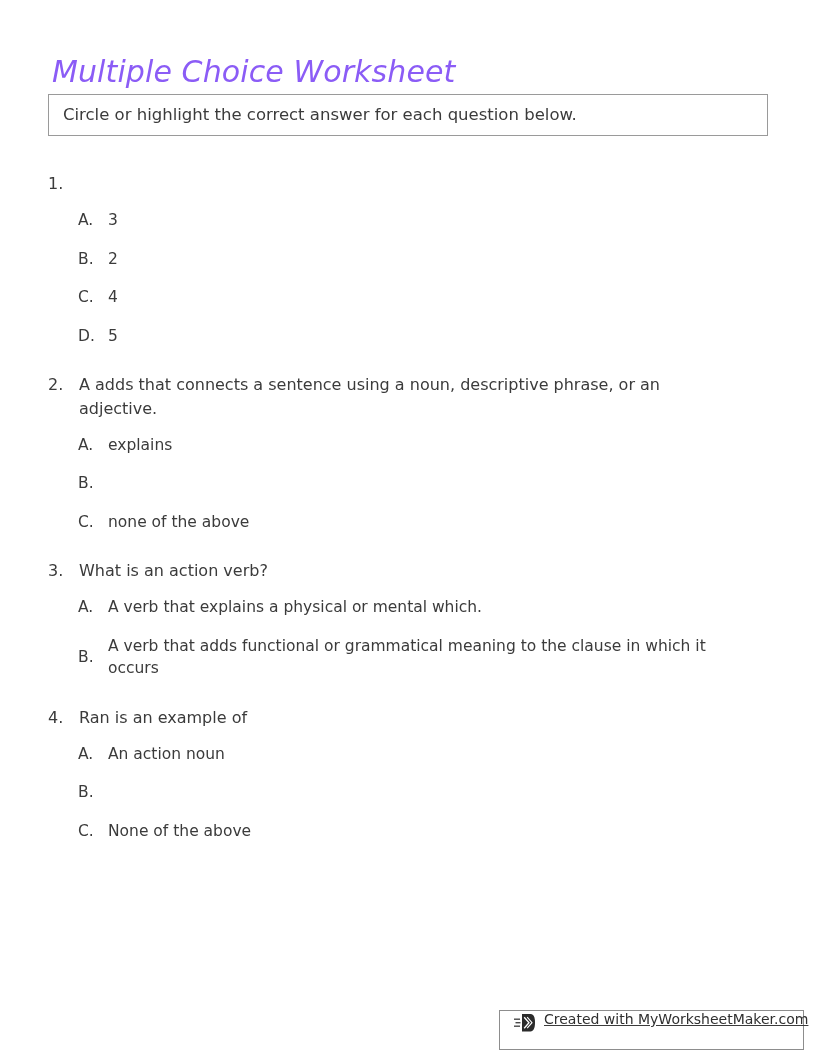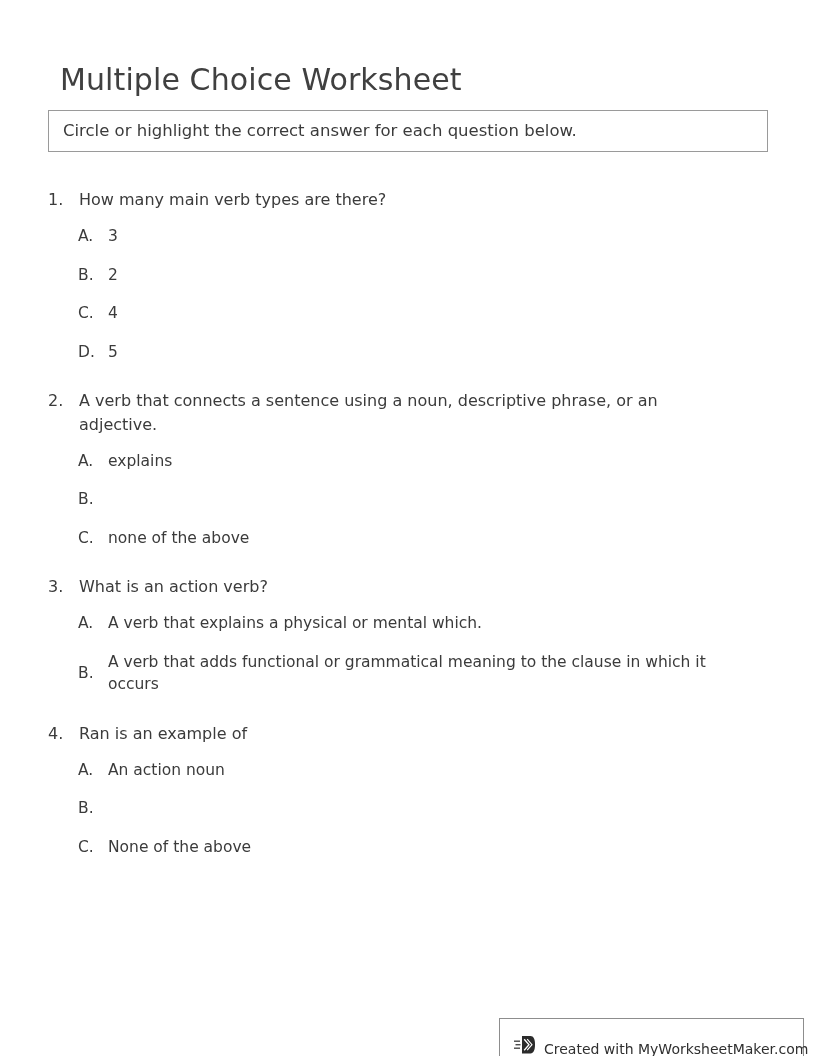--- a/index.html
+++ b/index.html
@@ -18,25 +18,26 @@
   .page {
     position: relative;
     width: 816px;
     height: 1056px;
     box-sizing: border-box;
     padding: 0 48px;
   }
   .page-title {
     font-size: 30px;
     font-weight: 400;
-    color: #404040;
+    color: #8b5cf6;
     letter-spacing: 0.1px;
-    margin: 12px;
+    margin: 4px;
     padding-top: 50px;
     line-height: 1.2;
+    font-style: italic;
   }
   .instructions-box {
     border: 1px solid #9a9a9a;
     box-sizing: border-box;
     width: 720px;
     min-height: 40px;
     display: flex;
     align-items: flex-end;
     padding: 9px 14px;
     background: #ffffff;
@@ -95,22 +96,23 @@
   .footer-badge {
     position: absolute;
     left: 499px;
     top: 1006px;
     width: 305px;
     height: 40px;
     box-sizing: border-box;
     border: 1px solid #8d8d8d;
     background: #ffffff;
     display: flex;
-    align-items: flex-end;
+    align-items: flex-start;
     padding: 0 12px;
+    text-decoration: underline;
   }
   .footer-logo {
     flex: 0 0 26px;
     width: 26px;
     height: 24px;
     display: flex;
     align-items: center;
     justify-content: center;
     margin-right: 6px;
   }
@@ -128,21 +130,20 @@
   <h1 class="page-title">Multiple Choice Worksheet</h1>
 
   <div class="instructions-box">
     <span class="instructions-text">Circle or highlight the correct answer for each question below.</span>
   </div>
 
   <div class="questions">
       <div class="question-block">
         <div class="question-line">
           <span class="question-number">1.</span>
-          <span class="question-text">How many main verb types are there?</span>
         </div>
         <div class="options">
           <div class="option-row">
             <span class="option-letter">A.</span>
             <span class="option-text">3</span>
           </div>
           <div class="option-row">
             <span class="option-letter">B.</span>
             <span class="option-text">2</span>
           </div>
@@ -152,21 +153,21 @@
           </div>
           <div class="option-row">
             <span class="option-letter">D.</span>
             <span class="option-text">5</span>
           </div>
         </div>
       </div>
       <div class="question-block">
         <div class="question-line">
           <span class="question-number">2.</span>
-          <span class="question-text">A verb that connects a sentence using a noun, descriptive phrase, or an adjective.</span>
+          <span class="question-text">A adds that connects a sentence using a noun, descriptive phrase, or an adjective.</span>
         </div>
         <div class="options">
           <div class="option-row">
             <span class="option-letter">A.</span>
             <span class="option-text">explains</span>
           </div>
           <div class="option-row">
             <span class="option-letter">B.</span>
           </div>
           <div class="option-row">

